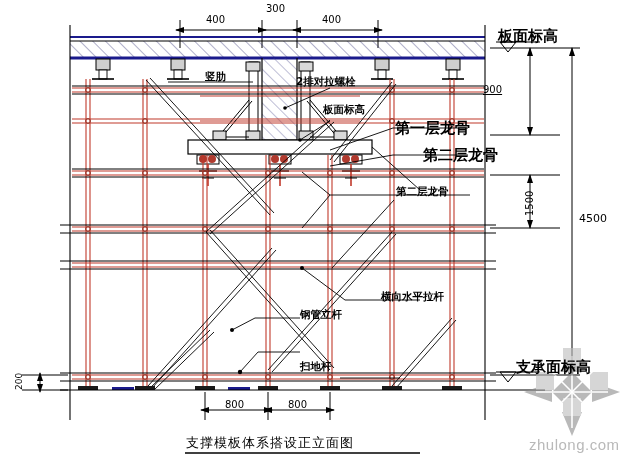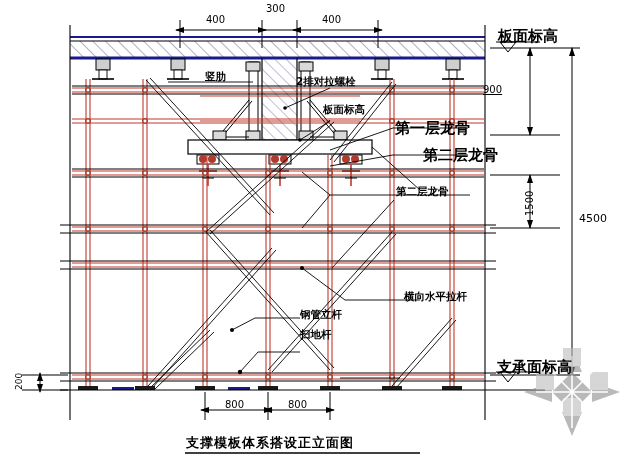--- a/index.html
+++ b/index.html
@@ -5,21 +5,21 @@
   html,body{margin:0;padding:0;background:#ffffff;}
   body{width:625px;height:475px;overflow:hidden;
        font-family:"Liberation Sans","DejaVu Sans",sans-serif;}
   #stage{position:relative;width:625px;height:475px;background:#fff;}
   #stage svg{position:absolute;left:0;top:0;}
   .lbl{position:absolute;white-space:nowrap;color:#000;
        font-family:"DejaVu Sans","Liberation Sans",sans-serif;}
   .dimtxt{font-size:10px;letter-spacing:0px;}
   .cn{font-size:10.5px;font-weight:600;}
   .cn-sm{font-size:15px;font-weight:700;}
-  .title{font-size:13px;font-weight:700;letter-spacing:1px;}
+  .title{font-size:13px;font-weight:400;letter-spacing:1px;}
   .vert{transform:rotate(-90deg);transform-origin:left top;}
   .wm{position:absolute;color:#b9b9b9;font-size:15px;letter-spacing:.5px;
       font-family:"Liberation Sans",sans-serif;}
 </style>
 </head>
 <body>
 
 <div id="stage">
 
   <svg width="625" height="475">
@@ -408,28 +408,29 @@
   <div class="lbl dimtxt" style="left:225px;top:399px;">800</div>
   <div class="lbl dimtxt" style="left:288px;top:399px;">800</div>
 
   <div class="lbl dimtxt" style="left:483px;top:84px;text-decoration:underline;">900</div>
   <div class="lbl dimtxt vert" style="left:524px;top:216px;">1500</div>
   <div class="lbl dimtxt" style="left:579px;top:212px;font-size:11px;">4500</div>
 
   <div class="lbl dimtxt vert" style="left:14px;top:390px;font-size:9px;">200</div>
 
   <div class="lbl cn-sm" style="left:498px;top:27px;">板面标高</div>
-  <div class="lbl cn-sm" style="left:497px;top:358px;">支承面标高</div>
+  <div class="lbl cn-sm" style="left:516px;top:358px;">支承面标高</div>
 
   <div class="lbl cn" style="left:205px;top:70px;">竖肋</div>
   <div class="lbl cn" style="left:296px;top:75px;">2排对拉螺栓</div>
   <div class="lbl cn" style="left:323px;top:103px;">板面标高</div>
   <div class="lbl cn-sm" style="left:395px;top:119px;">第一层龙骨</div>
   <div class="lbl cn-sm" style="left:375px;top:146px;padding-left:48px;">第二层龙骨</div>
   <div class="lbl cn" style="left:396px;top:185px;">第二层龙骨</div>
-  <div class="lbl cn" style="left:392px;top:290px;padding-left:12px;">横向水平拉杆</div>
+  <div class="lbl cn" style="left:369px;top:290px;padding-left:12px;">横向水平拉杆</div>
   <div class="lbl cn" style="left:300px;top:308px;font-family:Liberation Mono, monospace;">钢管立杆</div>
-  <div class="lbl cn" style="left:300px;top:328px;">扫地杆</div>
+  <div class="lbl cn" style="left:300px;top:360px;">扫地杆</div>
 
   <div class="lbl title" style="left:186px;top:434px;">支撑模板体系搭设正立面图</div>
 
+  <div class="wm" style="left:529px;top:436px;">zhulong.com</div>
 
 </div>
 
 </body></html>

